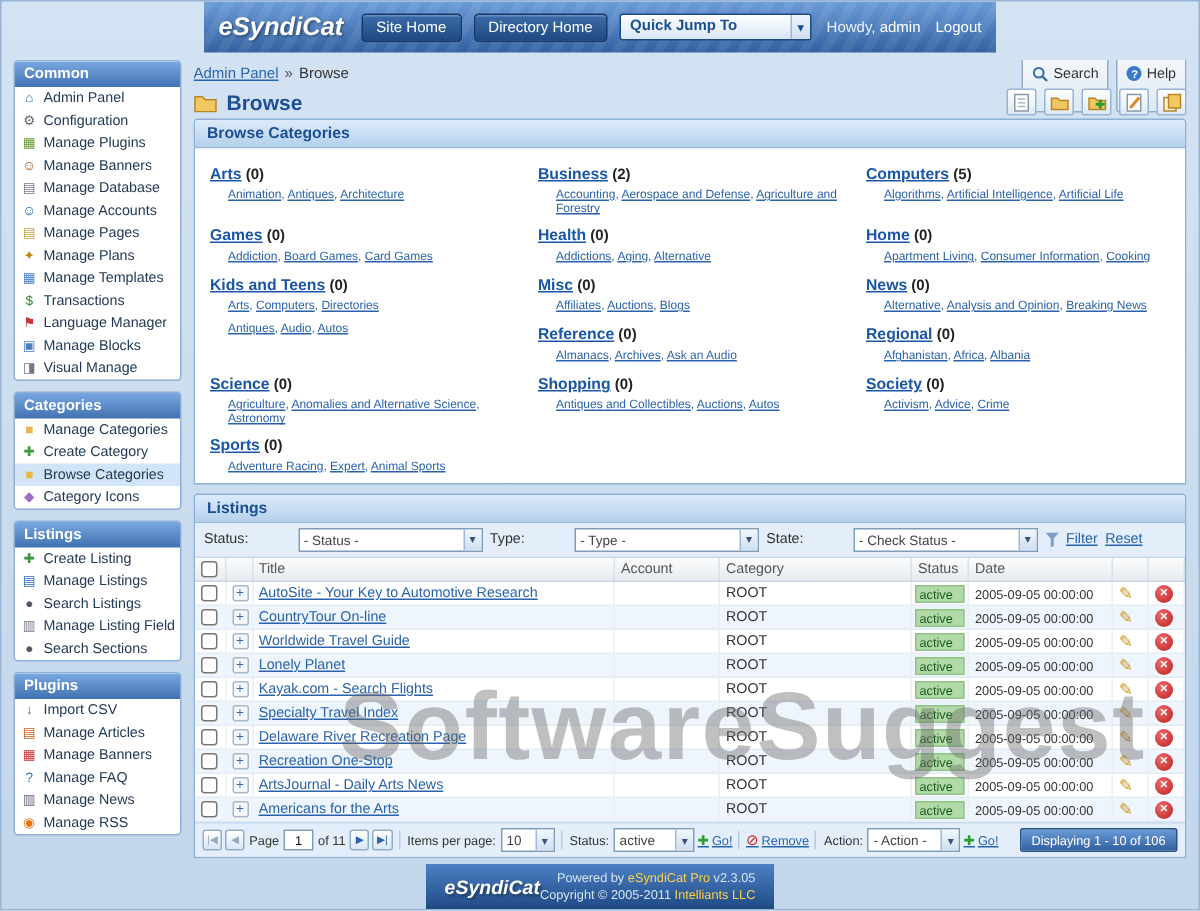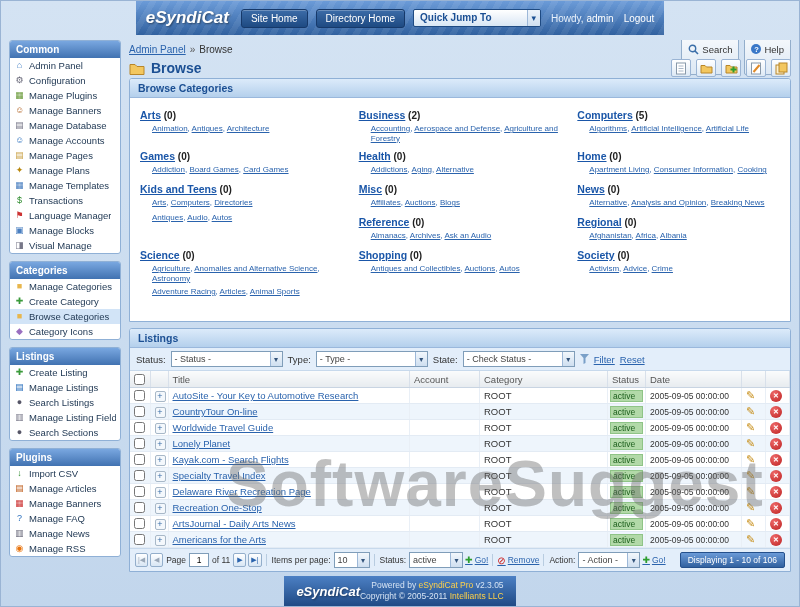--- a/index.html
+++ b/index.html
@@ -65,21 +65,21 @@
   .sub-link { color:#2a63ad; text-decoration:underline; cursor:pointer; }
 
   .listings-panel { margin-top:6px; }
   .filter-bar { display:flex; align-items:center; gap:5px; background:#e3eefa; border-bottom:1px solid #c7d9ec;
                 padding:3px 6px; font-size:9.5px; color:#333; }
   .fselect { display:flex; align-items:stretch; background:#fff; border:1px solid #7f9db9; height:16px;
              font-size:9px; color:#444; cursor:pointer; overflow:hidden; }
   .fsel-text { flex:1; padding:2px 3px 0; white-space:nowrap; overflow:hidden; }
   .fsel-arrow { flex:0 0 12px; background:linear-gradient(#f2f7fc,#cfdff0); border-left:1px solid #9db8d8;
                 color:#33547c; font-size:8px; display:flex; align-items:center; justify-content:center; }
-  .w110{width:112px;} .w36{width:36px;} .w54{width:54px;} .w62{width:62px;}
+  .w110{width:123px;margin-left:28px;} .w36{width:36px;} .w54{width:54px;} .w62{width:62px;}
   .flink { color:#2a63ad; text-decoration:underline; font-size:9.5px; cursor:pointer; }
 
   table.listings { width:100%; border-collapse:collapse; table-layout:fixed; font-size:9.5px; }
   table.listings th { background:linear-gradient(#fafbfc,#e7ebef); border-right:1px solid #d8e0ea;
        border-bottom:1px solid #c8d4e2; color:#555; font-size:9.5px; font-weight:normal; text-align:left;
        padding:2px 4px; height:15px; }
   table.listings td { border-right:1px solid #e9eff6; border-bottom:1px solid #e3ebf4; padding:1px 4px;
        height:15px; overflow:hidden; white-space:nowrap; }
   tr.alt td { background:#eef5fc; }
   .title-link { color:#2a63ad; text-decoration:underline; cursor:pointer; }
@@ -387,21 +387,22 @@
             </div>
             <div class="cat-cell">
               <div class="cat-line"><a class="cat-name">Shopping</a><span class="cat-count"> (0)</span></div>
               <div class="cat-subs"><a class="sub-link">Antiques and Collectibles</a>, <a class="sub-link">Auctions</a>, <a class="sub-link">Autos</a></div>
             </div>
             <div class="cat-cell">
               <div class="cat-line"><a class="cat-name">Society</a><span class="cat-count"> (0)</span></div>
               <div class="cat-subs"><a class="sub-link">Activism</a>, <a class="sub-link">Advice</a>, <a class="sub-link">Crime</a></div>
             </div>
             <div class="cat-cell">
-              <div class="cat-subs"><a class="sub-link">Adventure Racing</a>, <a class="sub-link">Articles</a>, <a class="sub-link">Animal Sports</a></div>
+              <div class="cat-line"><a class="cat-name">Sports</a><span class="cat-count"> (0)</span></div>
+              <div class="cat-subs"><a class="sub-link">Adventure Racing</a>, <a class="sub-link">Expert</a>, <a class="sub-link">Animal Sports</a></div>
             </div>
           </div>
       </div>
 
       <div class="panel listings-panel">
         <div class="panel-head">Listings</div>
 
         <div class="filter-bar">
           <span>Status:</span>
           <div class="fselect w110">

